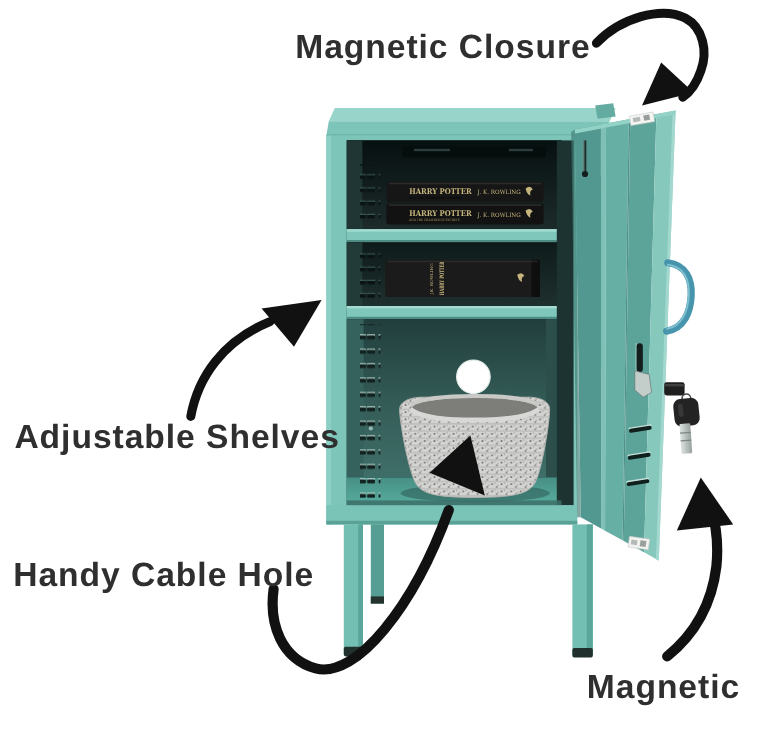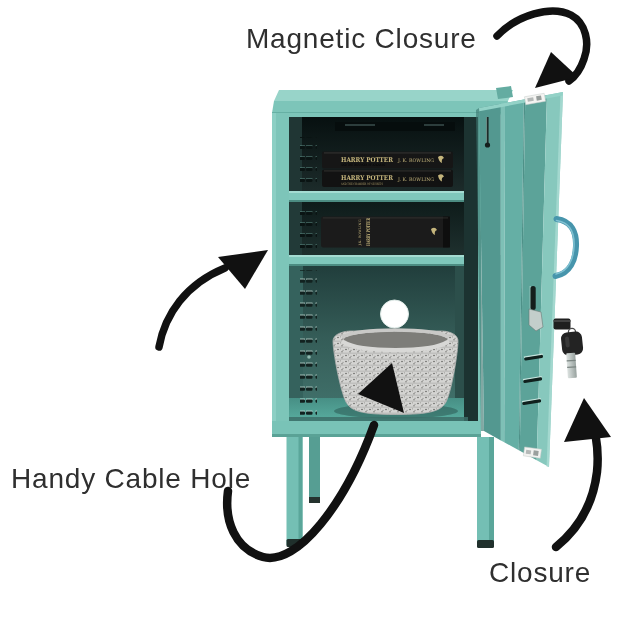--- a/index.html
+++ b/index.html
@@ -1,20 +1,20 @@
 <!DOCTYPE html>
 <html><head>
 <meta charset="utf-8">
 <style>
   html,body{margin:0;padding:0;}
   body{width:640px;height:630px;background:#ffffff;overflow:hidden;
        font-family:"Liberation Sans","DejaVu Sans",sans-serif;}
   #scene{position:relative;width:640px;height:630px;background:#ffffff;}
   #scene svg{position:absolute;left:0;top:0;}
-  .callout{position:absolute;color:#2f2f2f;font-size:28px;font-weight:400;
+  .callout{position:absolute;color:#2f2f2f;font-size:28px;font-weight:700;
            letter-spacing:0.8px;white-space:nowrap;}
 </style>
 </head>
 <body>
 
 <div id="scene">
 
 <svg width="640" height="630" viewBox="0 0 640 630">
   <defs>
     <linearGradient id="gradTop" x1="0" y1="0" x2="0" y2="1">
@@ -256,16 +256,17 @@
       <polygon points="392,363 358,394 404,413" stroke="none"></polygon>
     </g>
     <g>
       <path d="M556,547 C577,530 593,505 597,472 C599,452 596,432 590,416" fill="none" stroke-width="8.5" stroke-linecap="round"></path>
       <polygon points="584,398 564,442 611,437" stroke="none"></polygon>
     </g>
   </g>
 </svg>
 
 <div class="callout" style="left:246px;top:23px">Magnetic Closure</div>
+<div class="callout" style="left:12px;top:348px">Adjustable Shelves</div>
 <div class="callout" style="left:11px;top:463px">Handy Cable Hole</div>
-<div class="callout" style="left:489px;top:557px">Closure</div>
+<div class="callout" style="left:489px;top:557px">Magnetic</div>
 
 </div>
 
 </body></html>

